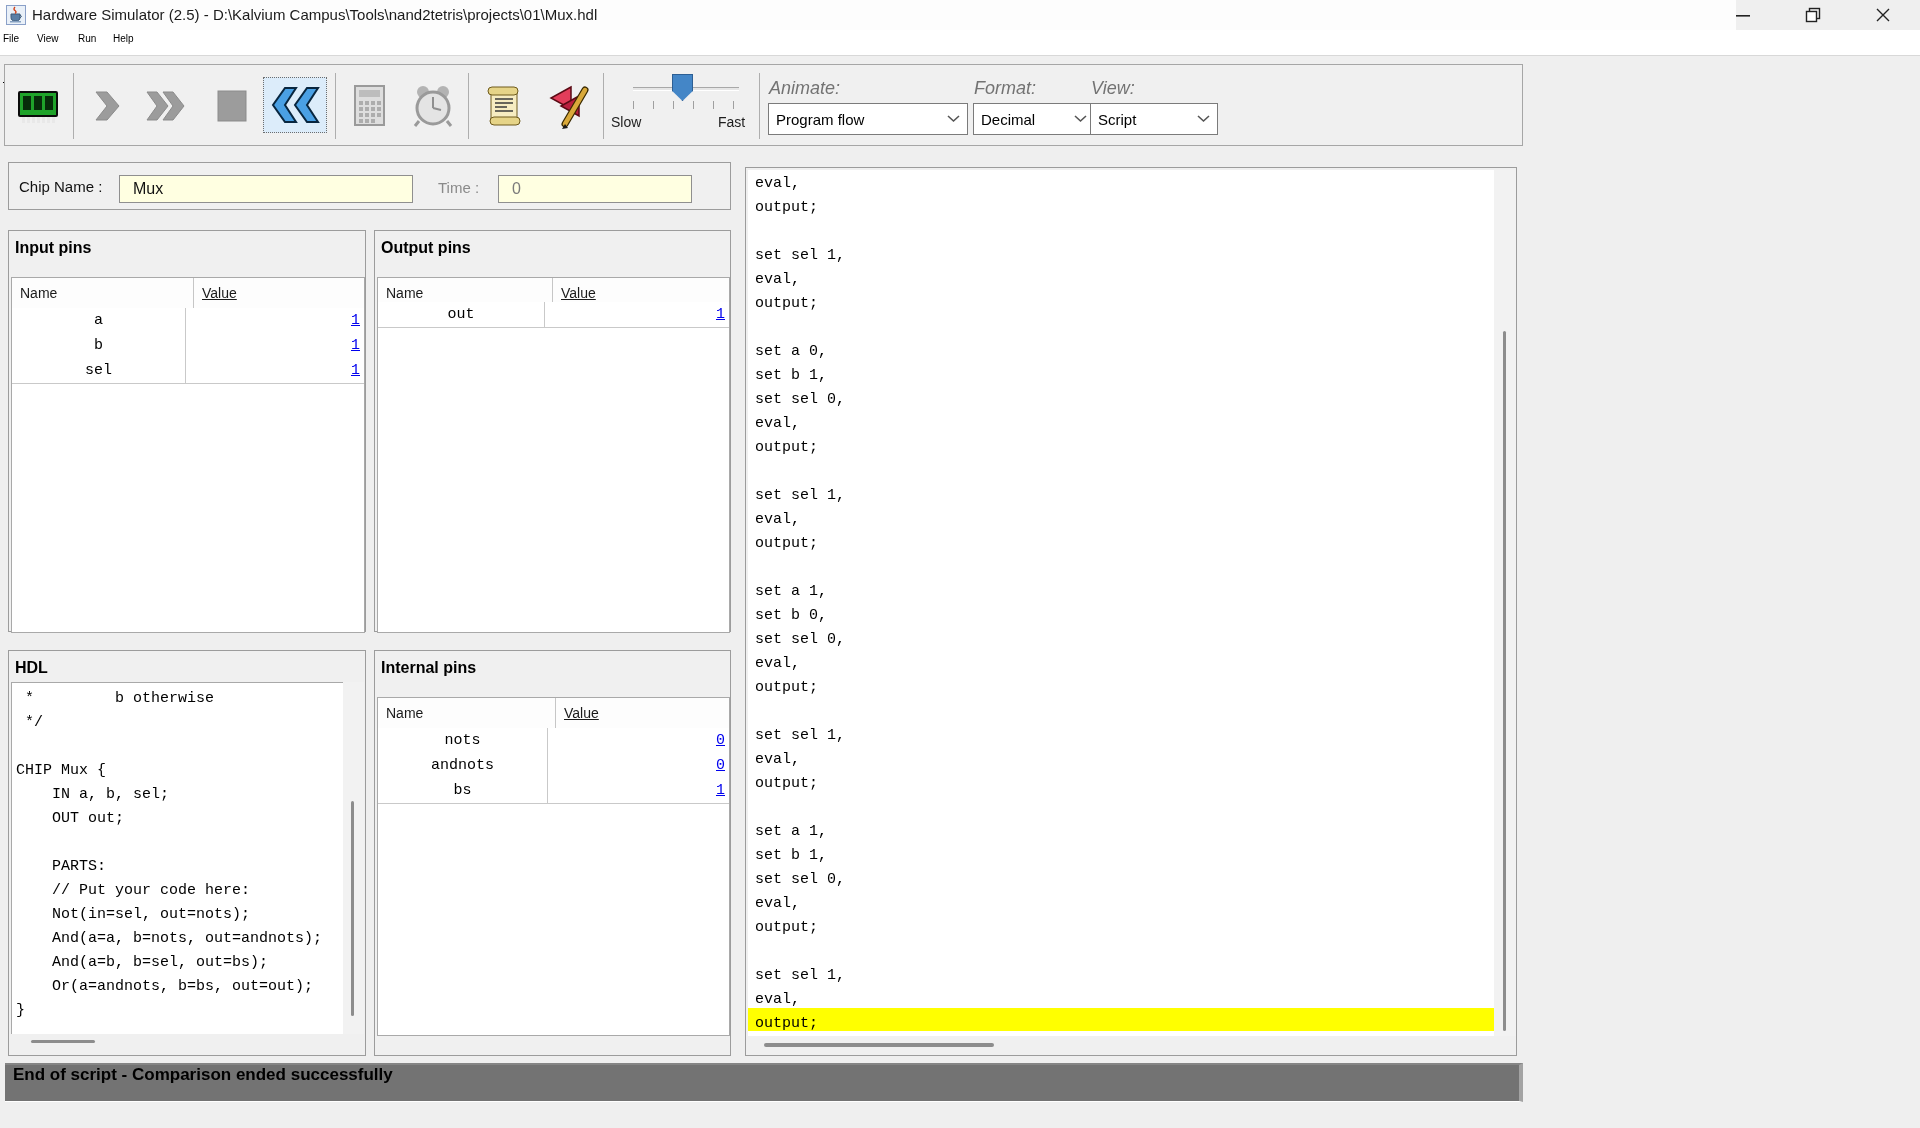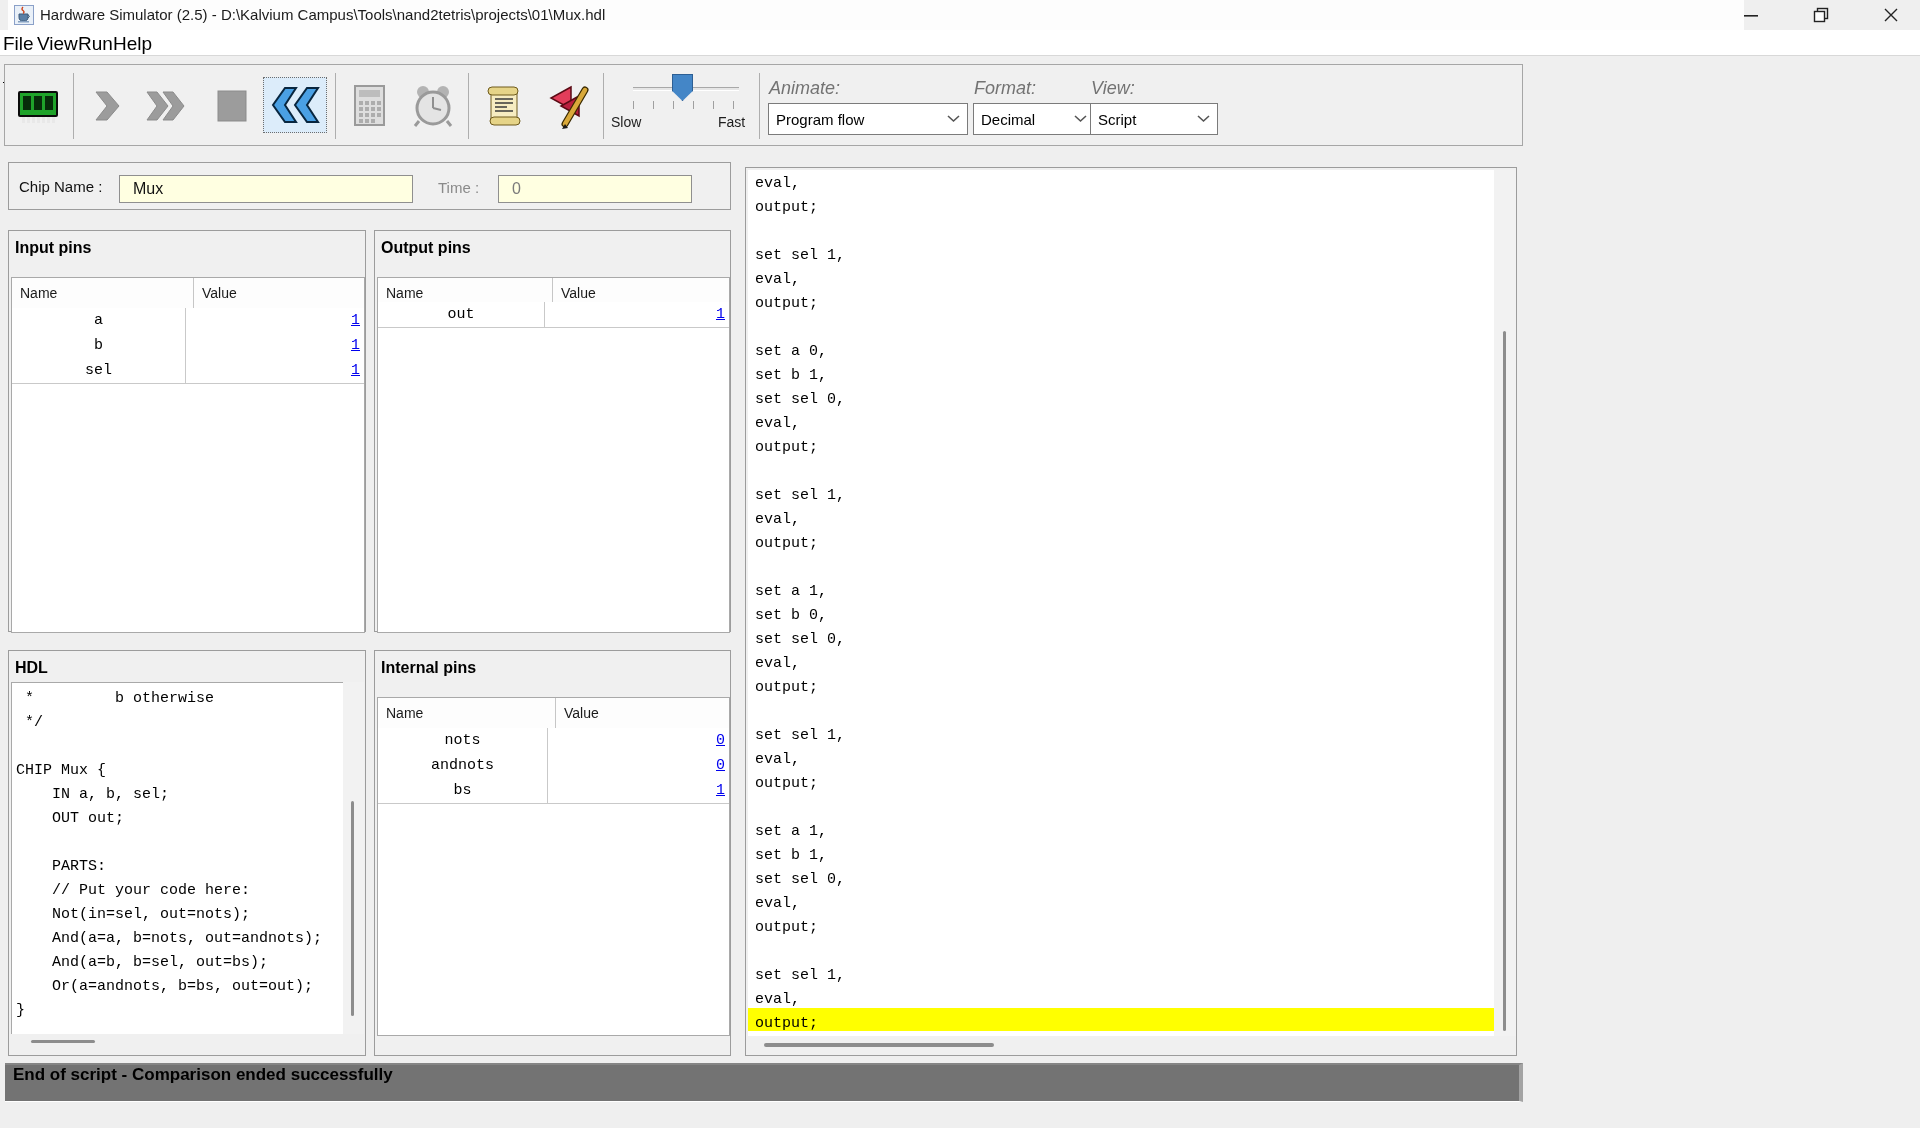--- a/index.html
+++ b/index.html
@@ -1,43 +1,43 @@
 <!DOCTYPE html>
 <html><head>
 <meta charset="utf-8">
 <style>
   html,body{margin:0;padding:0;}
   #app{position:relative;width:1920px;height:1128px;background:#efefef;overflow:hidden;
        font-family:"Liberation Sans",sans-serif;color:#111;}
   .abs{position:absolute;box-sizing:border-box;}
   
-  #titlebar{left:8px;top:0;width:1736px;height:30px;background:#fdfdfd;}
+  #titlebar{left:0;top:0;width:1736px;height:30px;background:#fdfdfd;}
   #titletext{left:32px;top:6px;font-size:15px;color:#1b1b1b;white-space:nowrap;}
   .winbtn{top:0;width:58px;height:30px;display:flex;align-items:center;justify-content:center;}
   #menubar{left:0;top:30px;width:1920px;height:26px;background:#ffffff;border-bottom:1px solid #d8d8d8;}
-  .menuitem{top:3px;height:21px;font-size:19px;color:#000;}
+  .menuitem{top:3px;height:21px;font-size:10px;color:#000;}
   .menu-ul{position:absolute;height:1px;background:#000;top:52px;}
   
   #toolbar{left:4px;top:64px;width:1519px;height:82px;background:#f0f0f0;border:1px solid #a6a6a6;}
   .sep{position:absolute;top:8px;height:66px;width:1px;background:#aeaeae;}
   .ticon{position:absolute;display:flex;align-items:center;justify-content:center;background:transparent;border:none;padding:0;cursor:default;}
   #btn-reset-box{left:258px;top:12px;width:64px;height:56px;background:#dcecfa;border:1px dotted #6d6d6d;display:flex;align-items:center;justify-content:center;}
   .sliderlab{position:absolute;font-size:14px;color:#1d1d1d;}
   .combo-label{position:absolute;font-size:18px;color:#737373;font-style:italic;}
   .combo{position:absolute;height:30px;background:#fff;border:1px solid #7b7b7b;display:flex;align-items:center;
          font-size:15px;padding-left:7px;color:#000;}
   .combo .chev{position:absolute;right:7px;top:11px;}
   
   .panel{border:1px solid #9c9c9c;background:#f0f0f0;}
   .ptitle{position:absolute;left:6px;top:8px;font-size:16px;font-weight:bold;color:#000;}
   .tbox{position:absolute;background:#ffffff;border:1px solid #a9a9a9;overflow:hidden;}
   .thr{position:absolute;left:0;right:0;top:0;height:30px;display:flex;border-bottom:1px solid #c6c6c6;background:#fdfdfd;
        font-size:14px;color:#1a1a1a;}
   .thr .hname{display:flex;align-items:center;padding-left:8px;border-right:1px solid #c6c6c6;}
-  .thr .hval{flex:1;display:flex;align-items:center;padding-left:8px;}
+  .thr .hval{flex:1;display:flex;align-items:center;padding-left:8px;text-decoration:underline;}
   .trow{position:absolute;left:0;right:0;height:25px;display:flex;border-bottom:1px solid #c9c9c9;background:#fff;}
   .tname{display:flex;align-items:center;justify-content:center;border-right:1px solid #c9c9c9;
          font-family:"Liberation Mono",monospace;font-size:15px;color:#000;}
   .tval{flex:1;display:flex;align-items:center;justify-content:flex-end;padding-right:4px;
         font-family:"Liberation Mono",monospace;font-size:15px;color:#0000ee;text-decoration:underline;}
   .yfield{background:#ffffe1;border:1px solid #8f8f8f;font-size:16px;display:flex;align-items:center;padding-left:13px;}
   pre.code{margin:0;font-family:"Liberation Mono",monospace;font-size:15px;line-height:24px;color:#000;}
   .scrolltrack-v{background:#f2f2f2;}
   .scrollthumb{background:#8d8d8d;border-radius:2px;}
   #statusbar{left:5px;top:1063px;width:1518px;height:39px;background:#737373;border-top:2px solid #858585;

